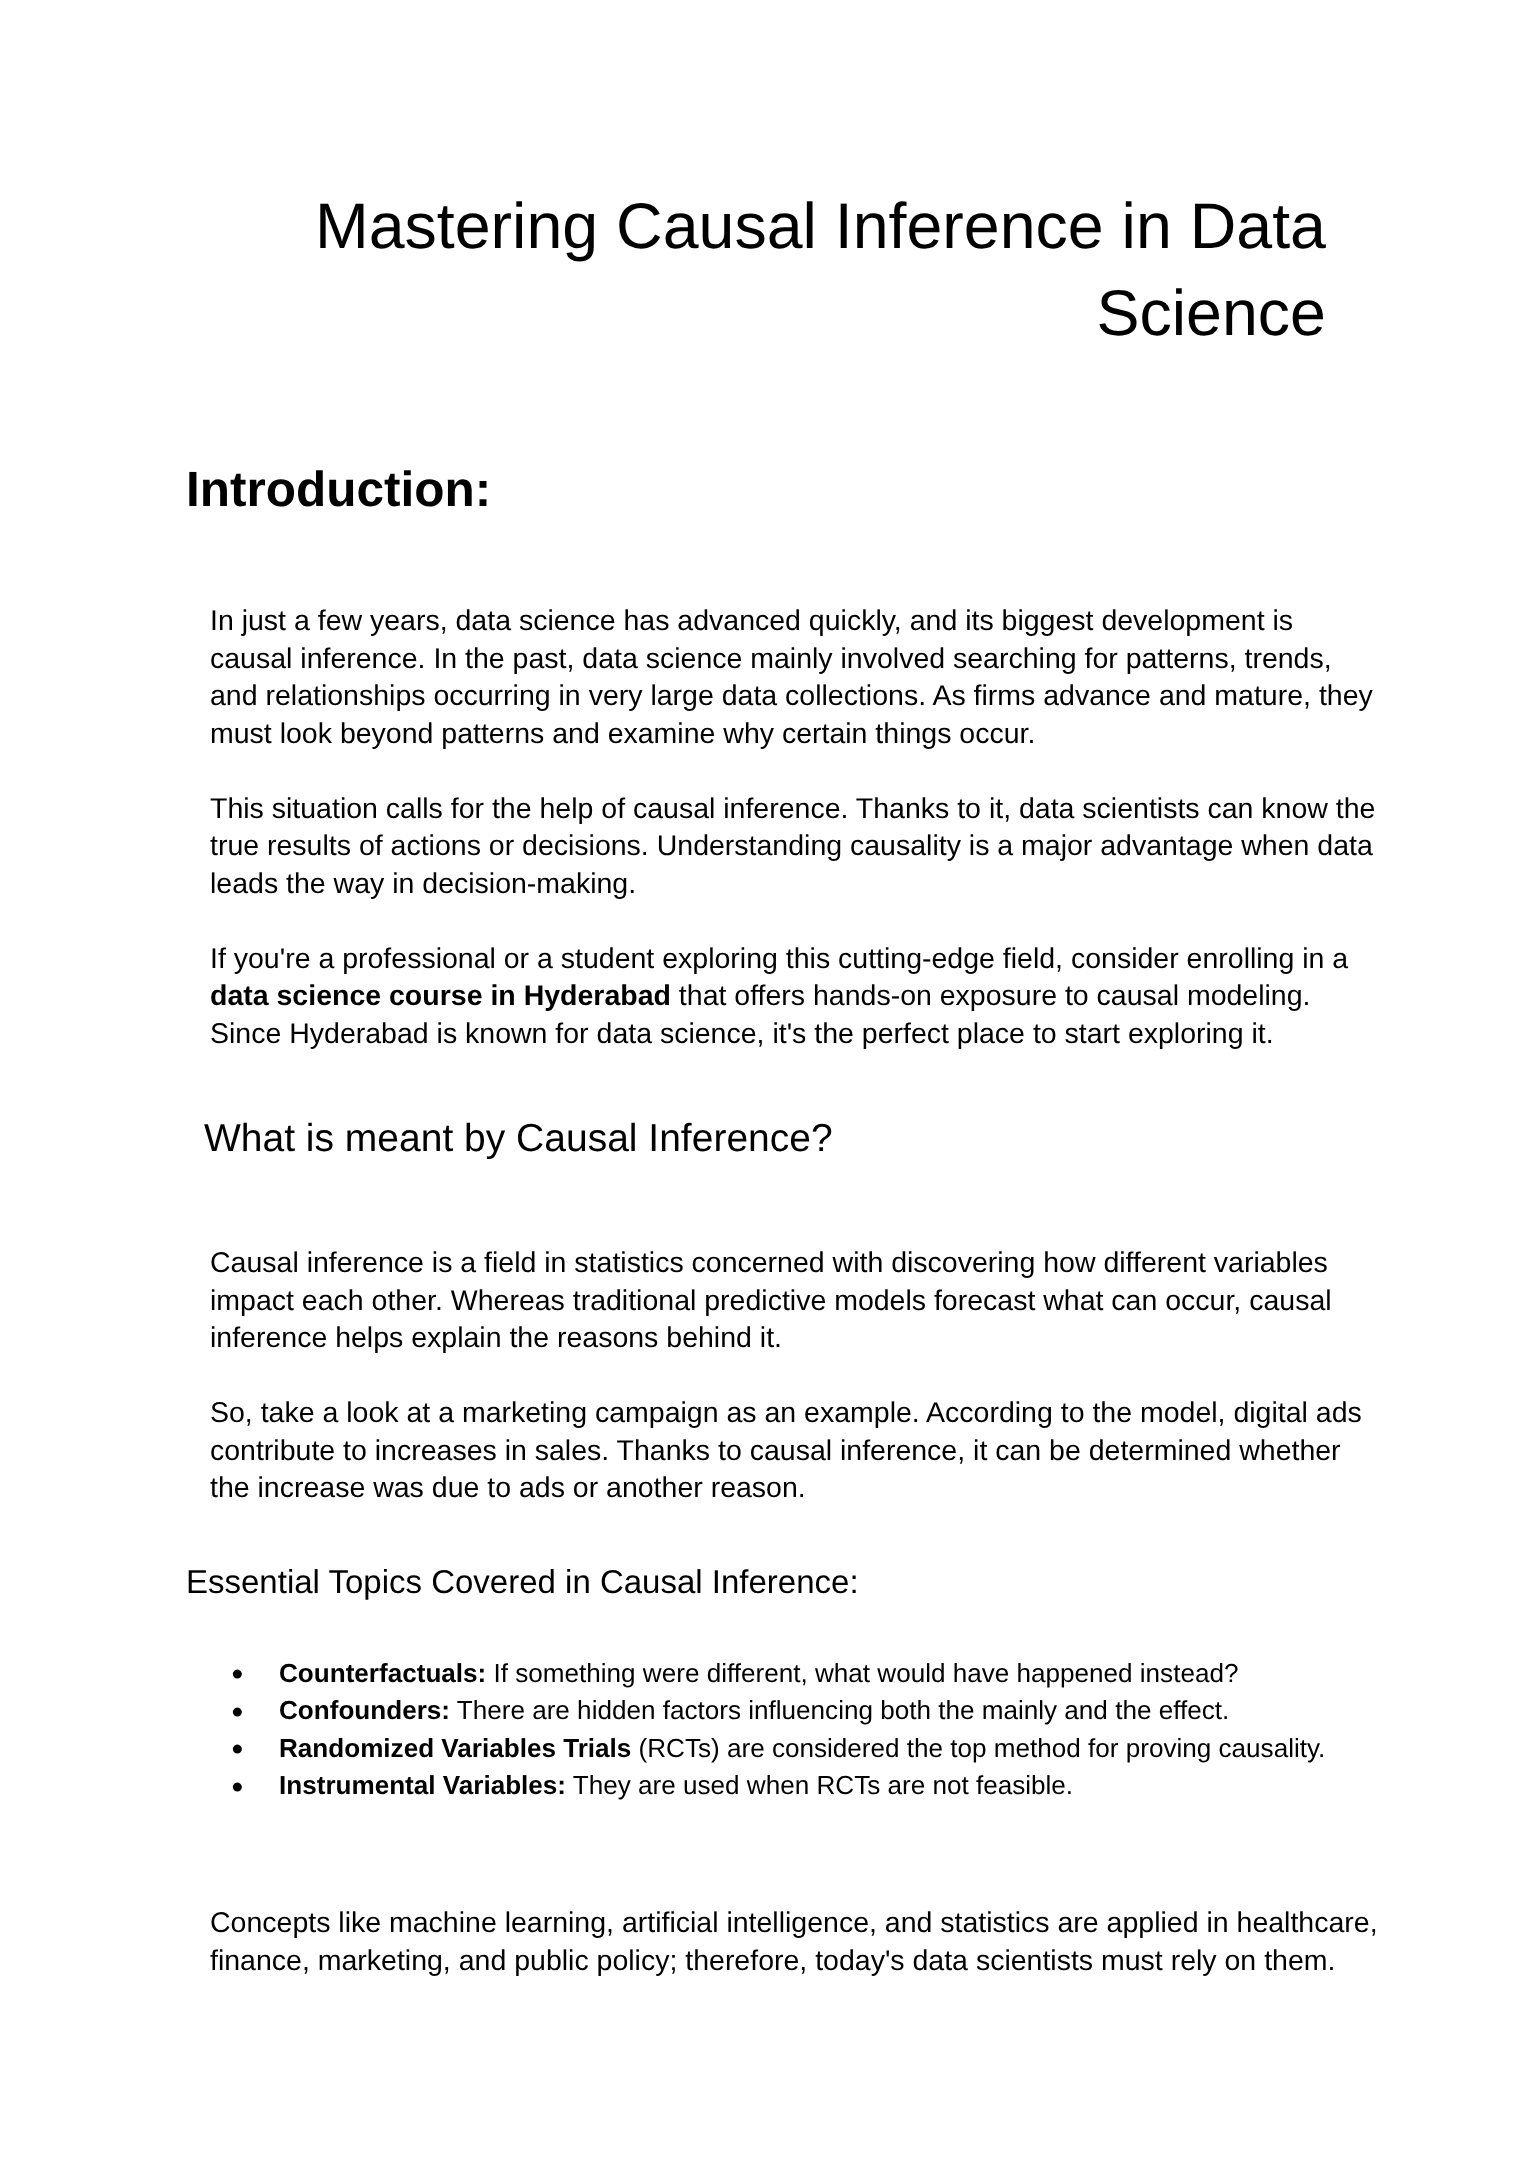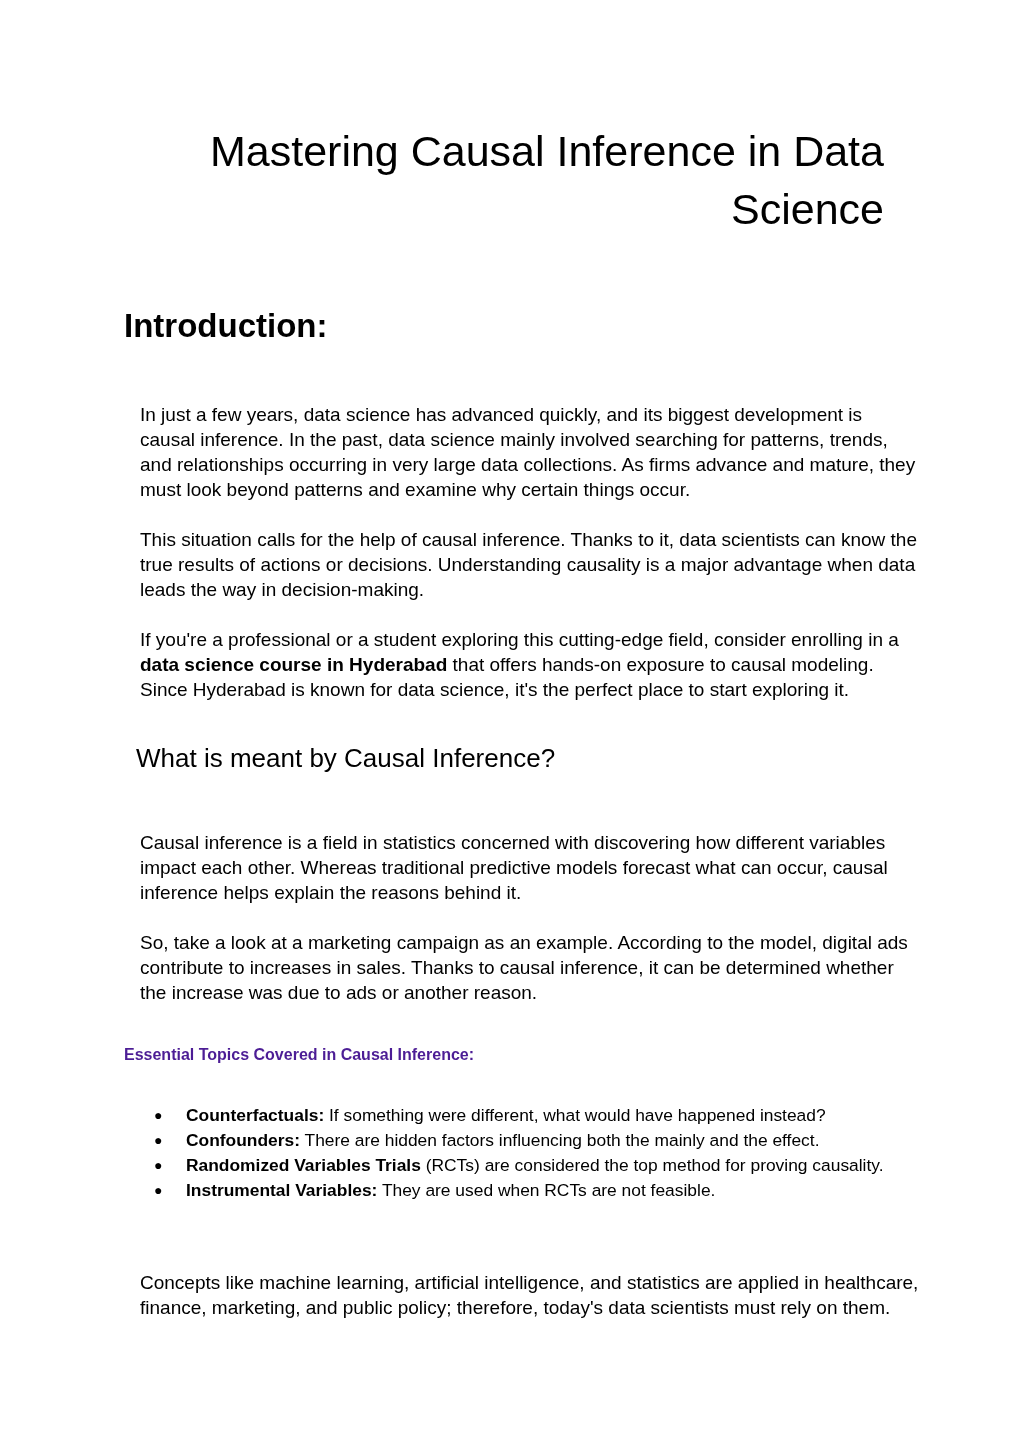--- a/index.html
+++ b/index.html
@@ -2,21 +2,21 @@
 <html><head>
 <meta charset="utf-8">
 <style>
   html, body { margin: 0; padding: 0; background: #ffffff; }
   body { width: 1024px; height: 1446px; position: relative; overflow: hidden;
          font-family: "Liberation Sans", sans-serif; color: #000; }
   .page { position: absolute; left: 124px; top: 0; width: 780px; }
   .title { position: absolute; top: 122px; left: 0; font-size: 43px; line-height: 58px; font-weight: normal; margin: 0; width: 760px; text-align: right; }
   .h1 { position: absolute; left: 0; font-size: 33px; line-height: 40px; font-weight: bold; margin: 0; }
   .h2 { position: absolute; left: 12px; font-size: 26px; line-height: 32px; font-weight: normal; margin: 0; }
-  .h3 { position: absolute; left: 0; font-size: 16px; line-height: 28px; font-weight: bold; margin: 0; color: #4c1d95; }
+  .h3 { position: absolute; left: 0; font-size: 22px; line-height: 28px; font-weight: normal; margin: 0; color: #000000; }
   .p { position: absolute; left: 0; width: 780px; font-size: 19px; line-height: 25px; margin: 16px; }
   .bold { font-weight: bold; }
   ul.list { position: absolute; left: 0; top: 1103px; width: 780px; margin: 0; padding: 0; list-style: none; }
   ul.list li { position: relative; padding-left: 62px; font-size: 17.4px; line-height: 25px; }
   ul.list li .bullet { position: absolute; left: 30px; top: 0; font-size: 14px; }
 </style>
 </head>
 <body>
 
 <div class="page">

